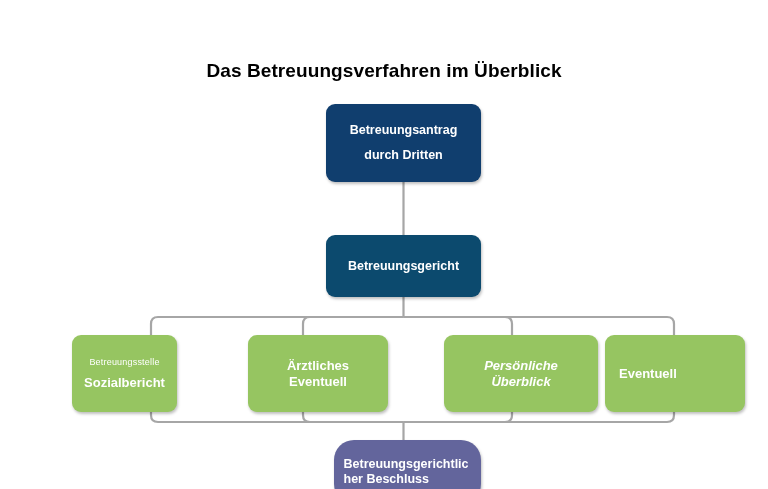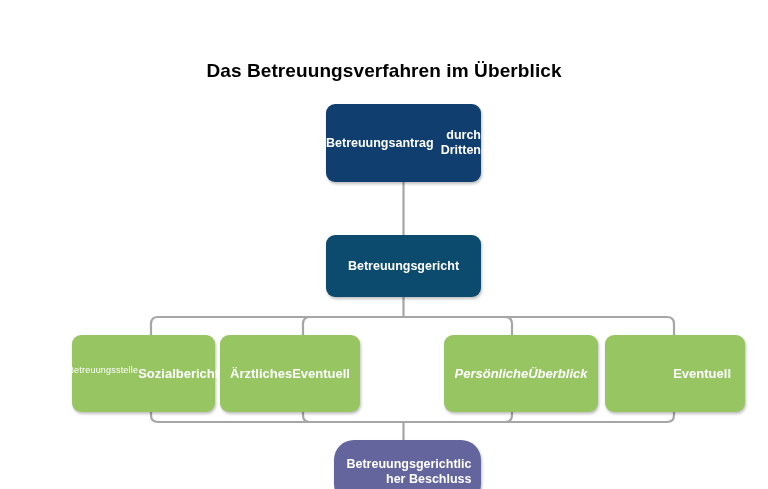--- a/index.html
+++ b/index.html
@@ -49,23 +49,24 @@
     stroke-width: 2.2;
     stroke-linecap: butt;
     stroke-linejoin: round;
   }
 
   
   .node {
     position: absolute;
     box-sizing: border-box;
     display: flex;
+    flex-direction: column;
     align-items: center;
     justify-content: center;
-    text-align: right;
+    text-align: left;
     color: #ffffff;
     border-radius: 9px;
     box-shadow: 1px 2px 3px rgba(0,0,0,0.25);
     line-height: 1.18;
   }
   .node .line-main {
     font-weight: bold;
   }
   .node .line-small {
     font-size: 9px;
@@ -93,22 +94,22 @@
     height: 62px;
     background: #0c4a6e;
     font-size: 12.5px;
   }
   .node-green {
     top: 299px;
     height: 77px;
     background: #96c561;
     font-size: 13px;
   }
-  #node-sozialbericht { left: 72px;  width: 143px; }
-  #node-gutachten     { left: 220px; width: 140px; }
+  #node-sozialbericht { left: 72px;  width: 105px; }
+  #node-gutachten     { left: 248px; width: 140px; }
   #node-anhoerung     { left: 444px; width: 154px; font-style: italic; }
   #node-pflegschaft   { left: 605px; width: 140px; }
 
   
   #node-pflegschaft .line-main {
     width: 112px;
     word-break: break-all;
   }
 
   #node-beschluss {

